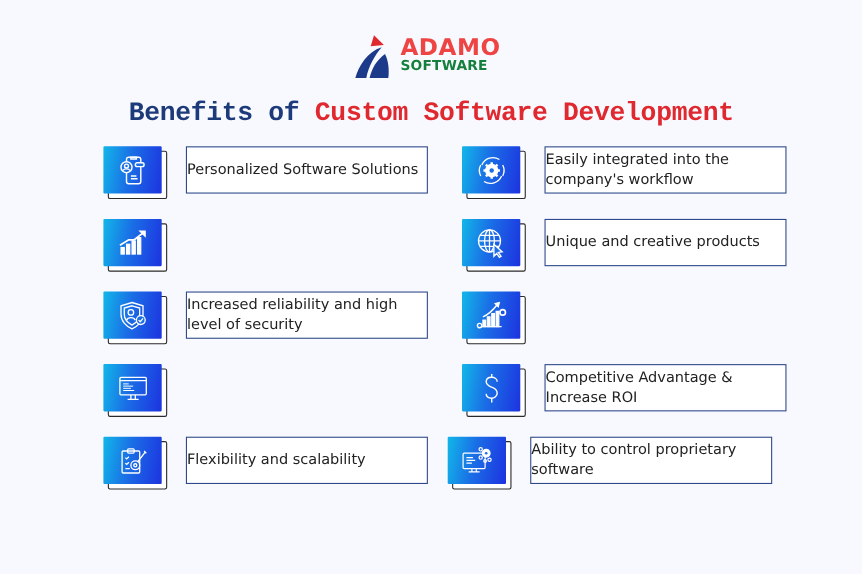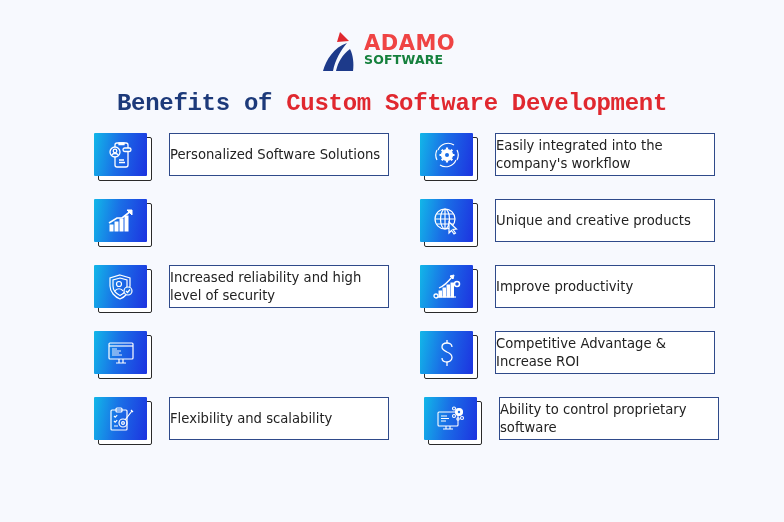--- a/index.html
+++ b/index.html
@@ -193,37 +193,36 @@
         <rect x="15" y="13" width="2.5" height="12"></rect>
         <rect x="19" y="11" width="2.5" height="14"></rect>
         <path d="M6 25 h18" stroke-width="1.2"></path>
         <path d="M7 16 C12 14 16 10 20 5" fill="none" stroke-width="1.3"></path>
         <path d="M18 4 L22 3 L21 7 Z"></path>
         <circle cx="25" cy="12" r="2.5" fill="none" stroke-width="1.5"></circle>
         <circle cx="4" cy="24" r="2" fill="none" stroke-width="1.3"></circle>
       </svg>
     </div>
   </div>
-  <div class="text-box">Improve productivity</div>
 </div>
 
 <div class="item" style="left:420px; top:331px; width:300px;">
   <div class="icon-wrap">
     <div class="icon-shadow"></div>
     <div class="icon-box">
       <svg viewBox="0 0 30 30" fill="none" stroke="#fff" stroke-width="1.3">
         <path d="M20 9 C20 6 17 5 15 5 C12 5 10 6.5 10 9 C10 12 13 13 15 14 C17.5 15 20 16 20 19.5 C20 22 17.5 24 15 24 C12 24 10 22.5 10 20"></path>
         <path d="M15 2 v3 M15 24 v4"></path>
       </svg>
     </div>
   </div>
   <div class="text-box">Competitive Advantage &amp; Increase ROI</div>
 </div>
 
-<div class="item" style="left:424px; top:397px; width:300px;">
+<div class="item" style="left:407px; top:397px; width:300px;">
   <div class="icon-wrap">
     <div class="icon-shadow"></div>
     <div class="icon-box">
       <svg viewBox="0 0 30 30" fill="none" stroke="#fff" stroke-width="1.1">
         <rect x="2" y="8" width="20" height="14" rx="1"></rect>
         <path d="M5 12 h6 M5 14.5 h8 M5 17 h5"></path>
         <path d="M10 22 v3 M14 22 v3 M7 25 h10"></path>
         <circle cx="23" cy="8" r="3.5" fill="#fff"></circle>
         <circle cx="23" cy="8" r="1.2" fill="#1a6ee6" stroke="none"></circle>
         <circle cx="18" cy="4.5" r="1.5"></circle>

